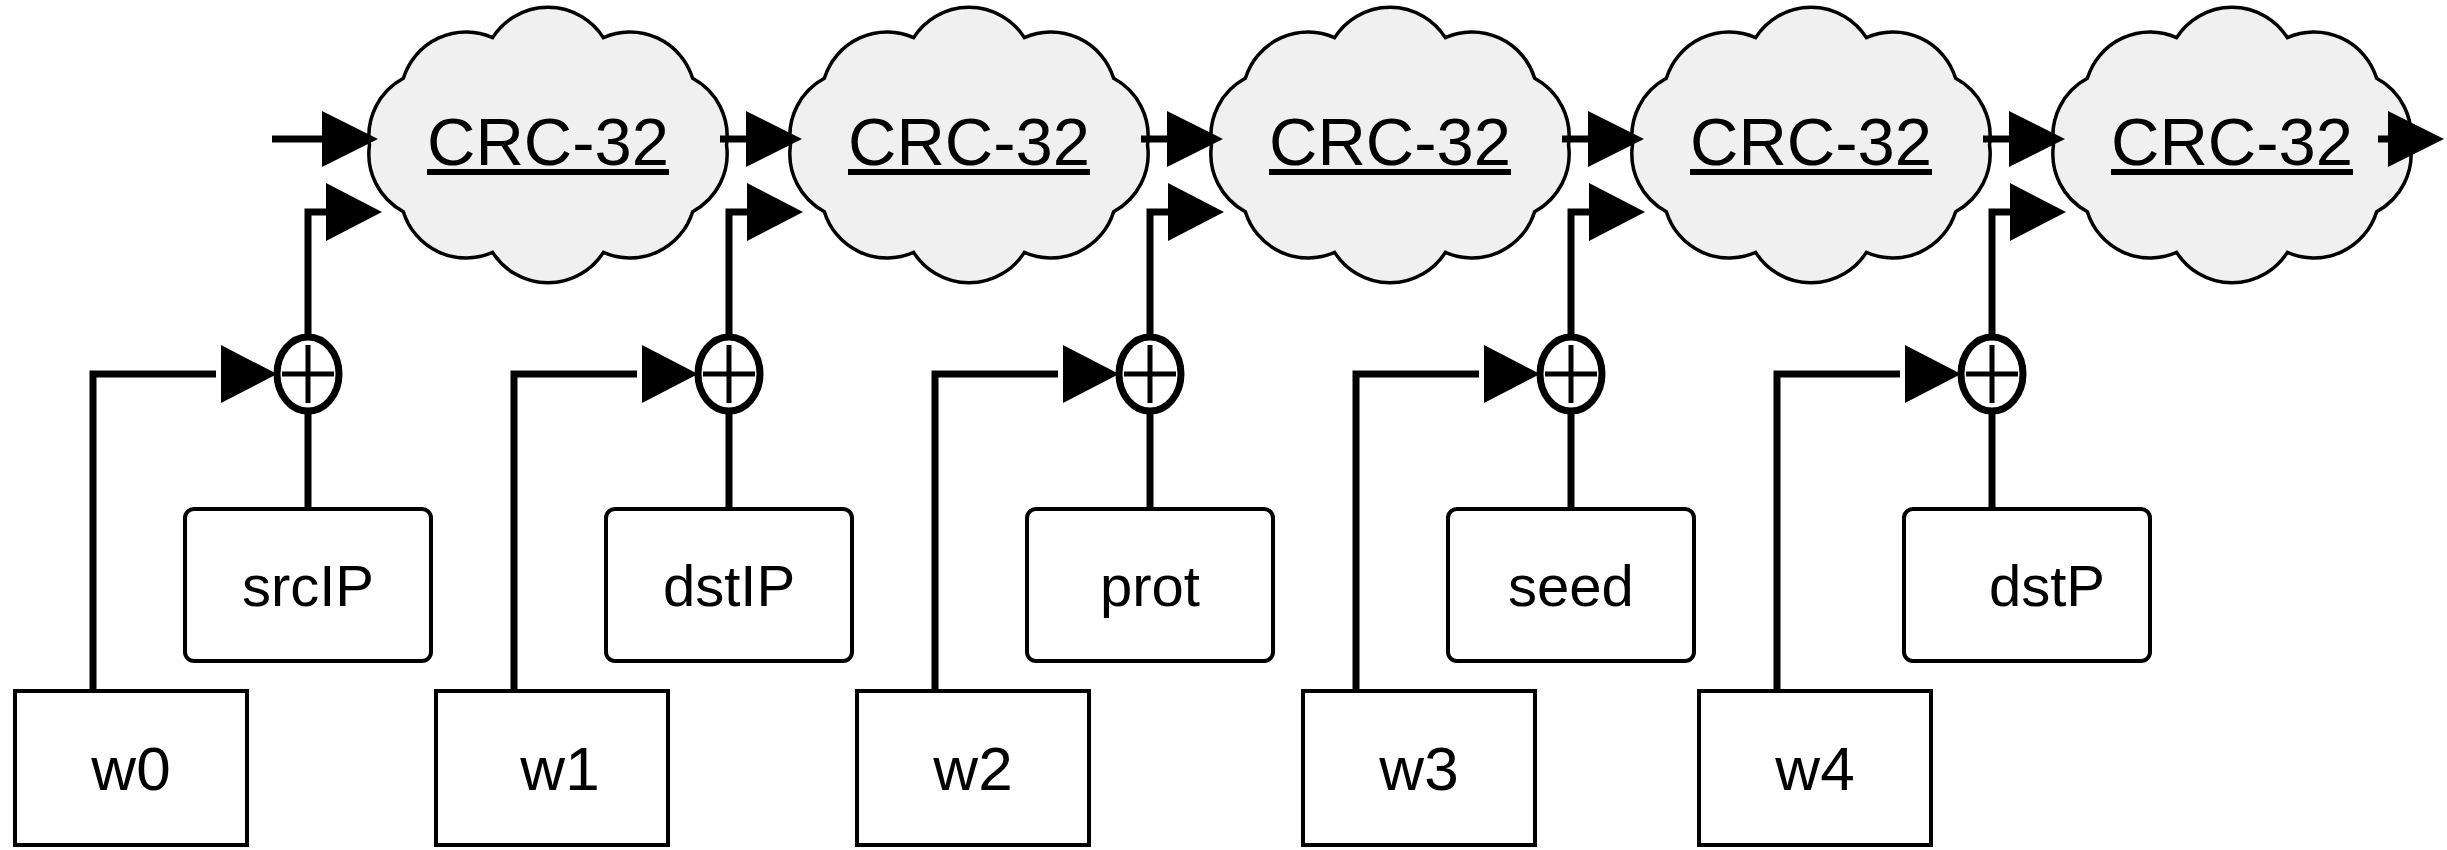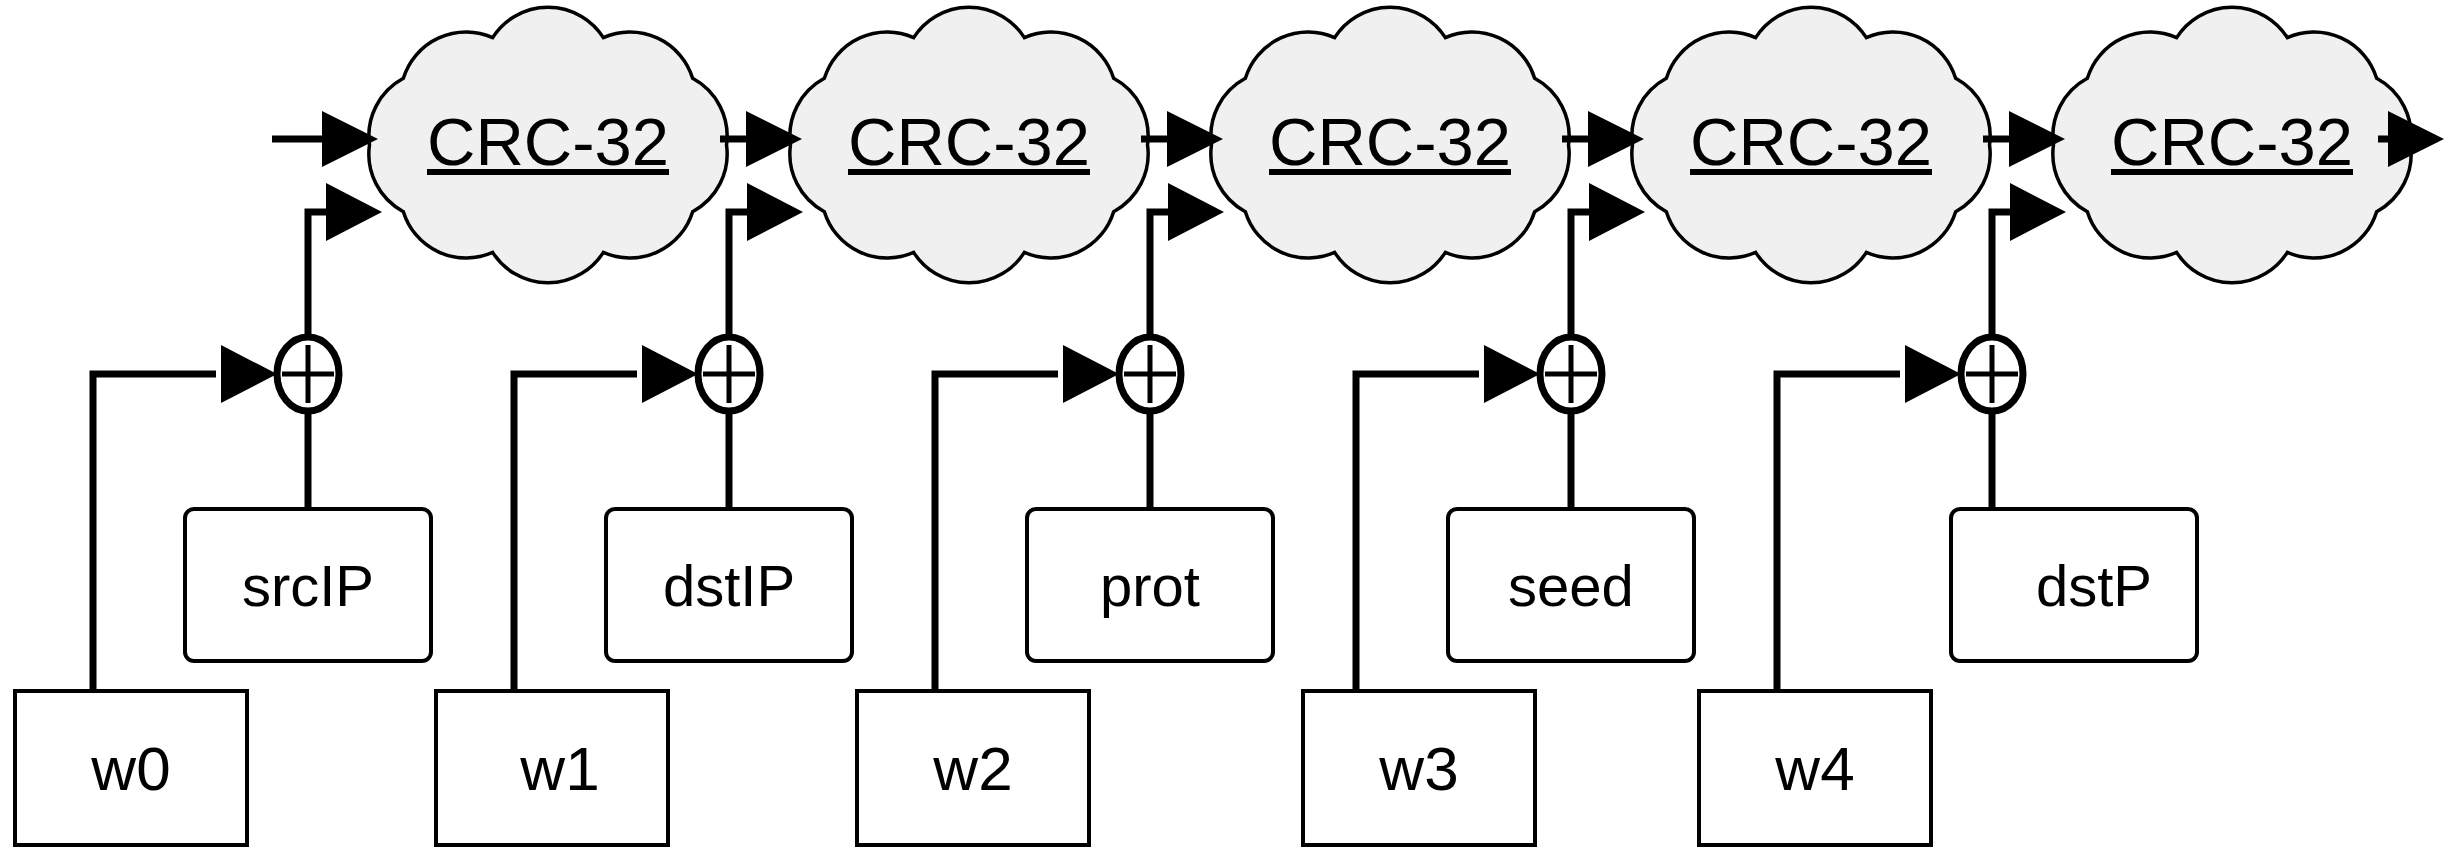--- a/index.html
+++ b/index.html
@@ -28,21 +28,21 @@
   .box{
     position:absolute;background:var(--box-fill);
     border:4px solid var(--line-color);
     box-sizing:border-box;
     display:flex;align-items:center;justify-content:center;
     white-space:nowrap;
   }
   .seed-box{left:14px;top:55px;width:258px;height:166px;border-width:5px;font-size:64px;}
   .field-box{top:507px;width:250px;height:156px;font-size:58px;border-radius:11px;}
   .weight-box{top:689px;width:236px;height:158px;font-size:62px;}
-  .f1{left:183px;}  .f2{left:604px;}  .f3{left:1025px;} .f4{left:1446px;} .f5{left:1949px;padding-left:40px;}
+  .f1{left:183px;}  .f2{left:604px;}  .f3{left:1025px;} .f4{left:1446px;} .f5{left:1902px;padding-left:40px;}
   .w1{left:13px;}   .w2{left:434px;padding-left:16px;}  .w3{left:855px;}  .w4{left:1301px;} .w5{left:1697px;}
   .cloud-label{
     position:absolute;top:102px;width:320px;height:78px;
     display:flex;align-items:center;justify-content:center;
     font-size:67px;background:transparent;white-space:nowrap;text-decoration:underline;
   }
   .c1{left:388px;} .c2{left:809px;} .c3{left:1230px;} .c4{left:1651px;} .c5{left:2072px;}
 </style>
 </head>
 <body>

